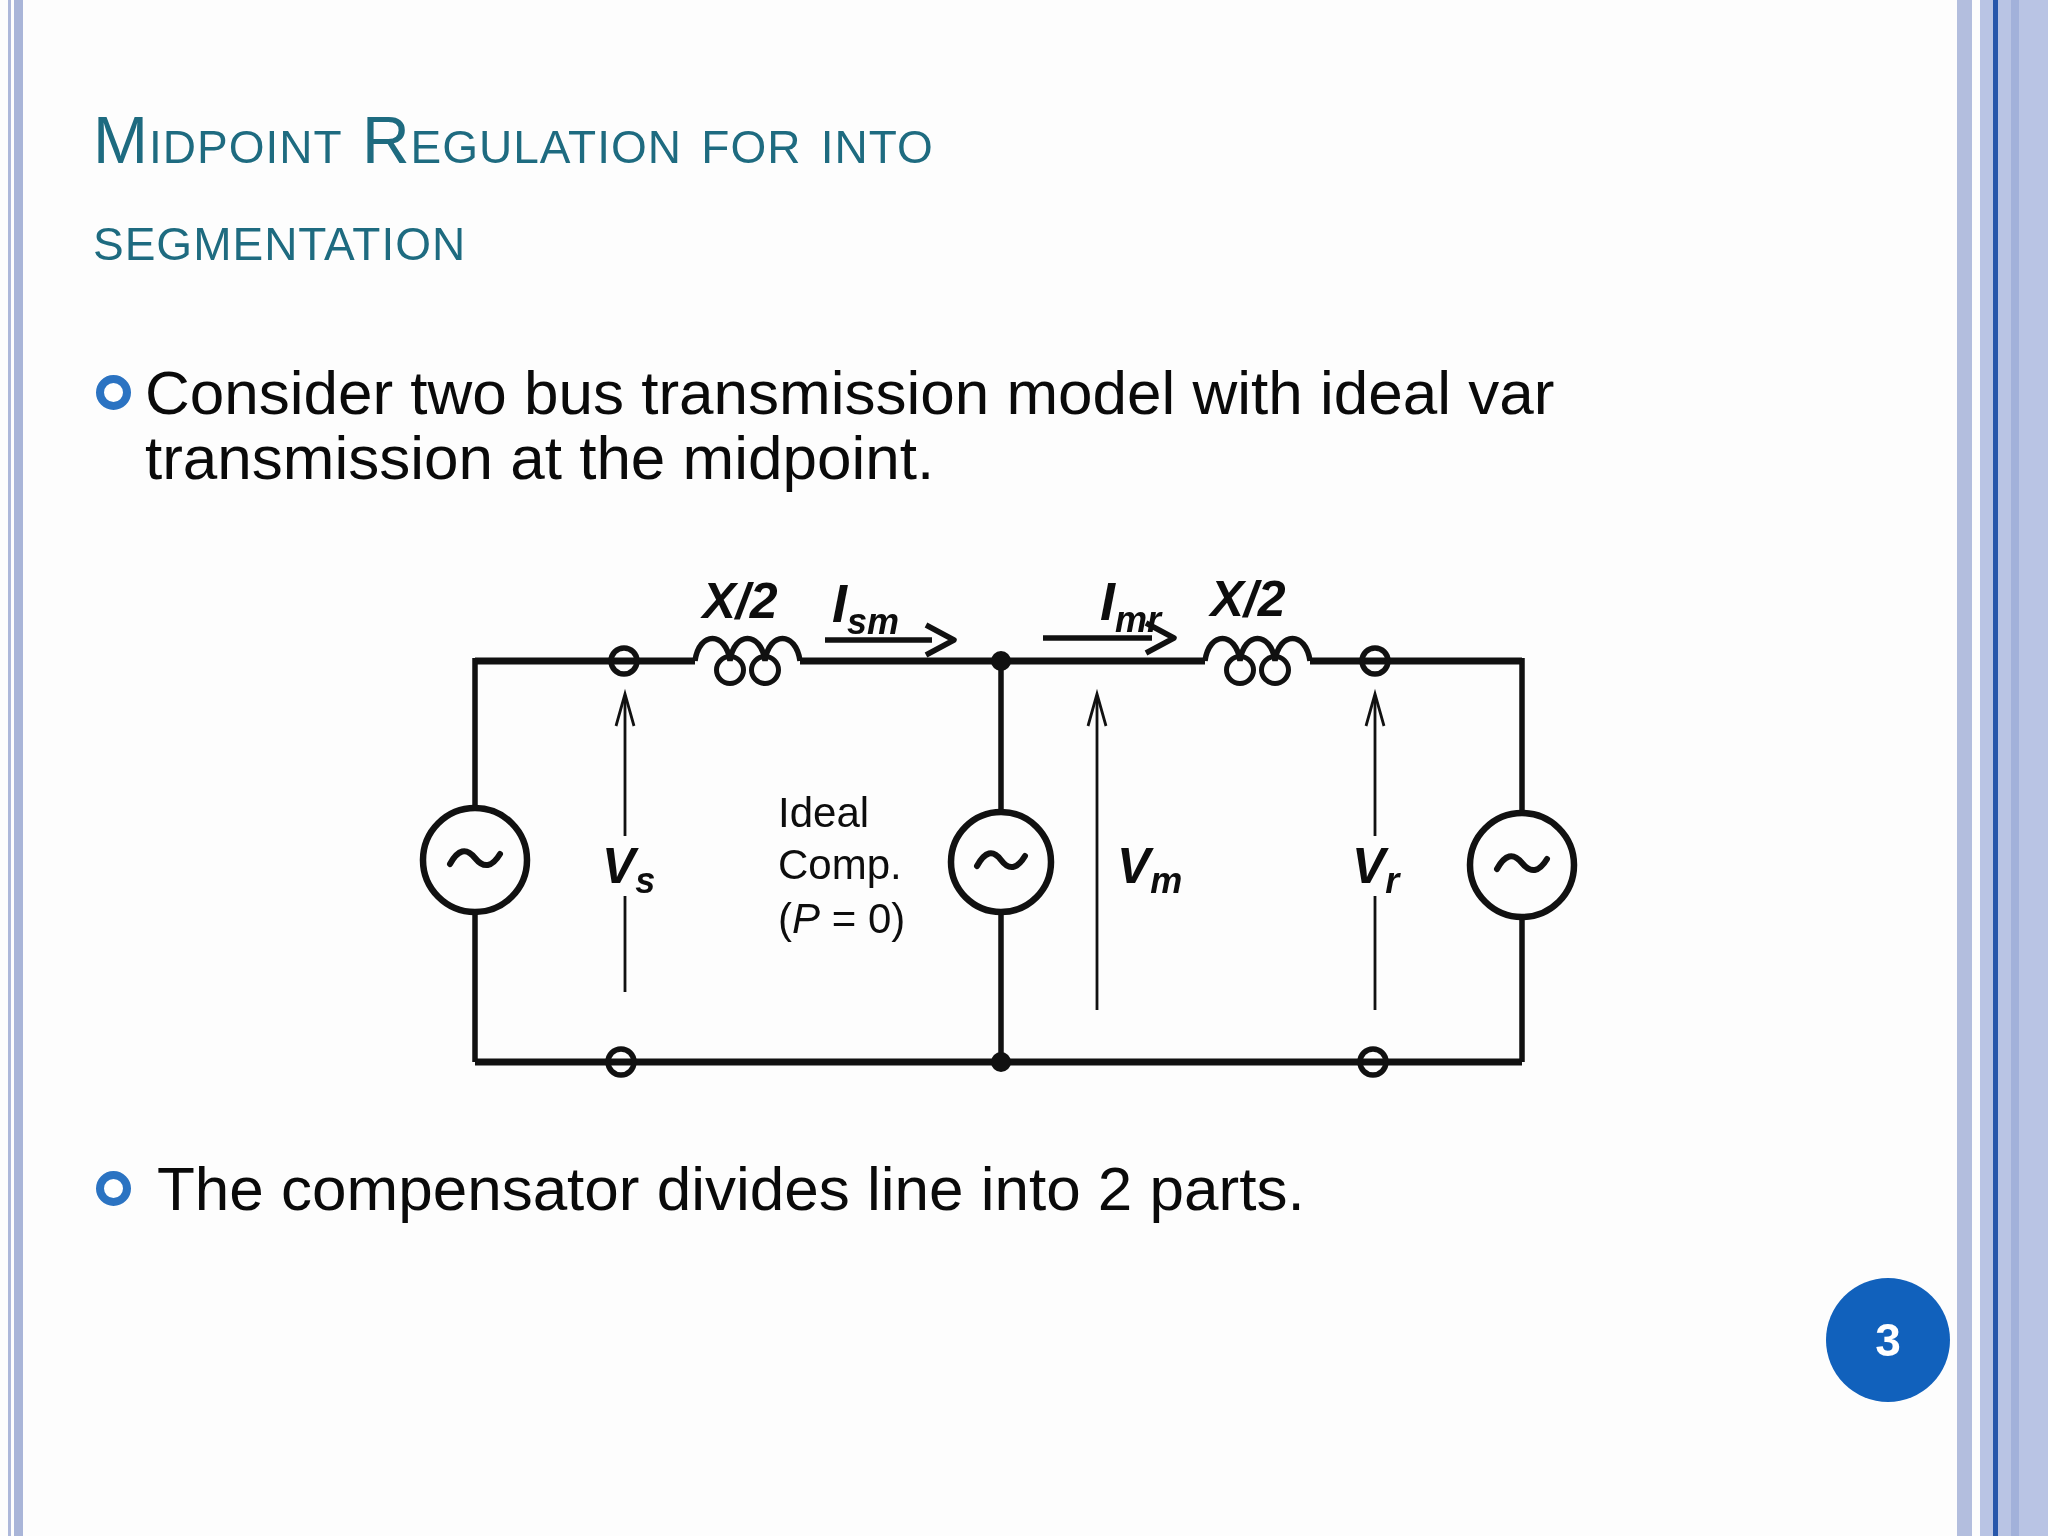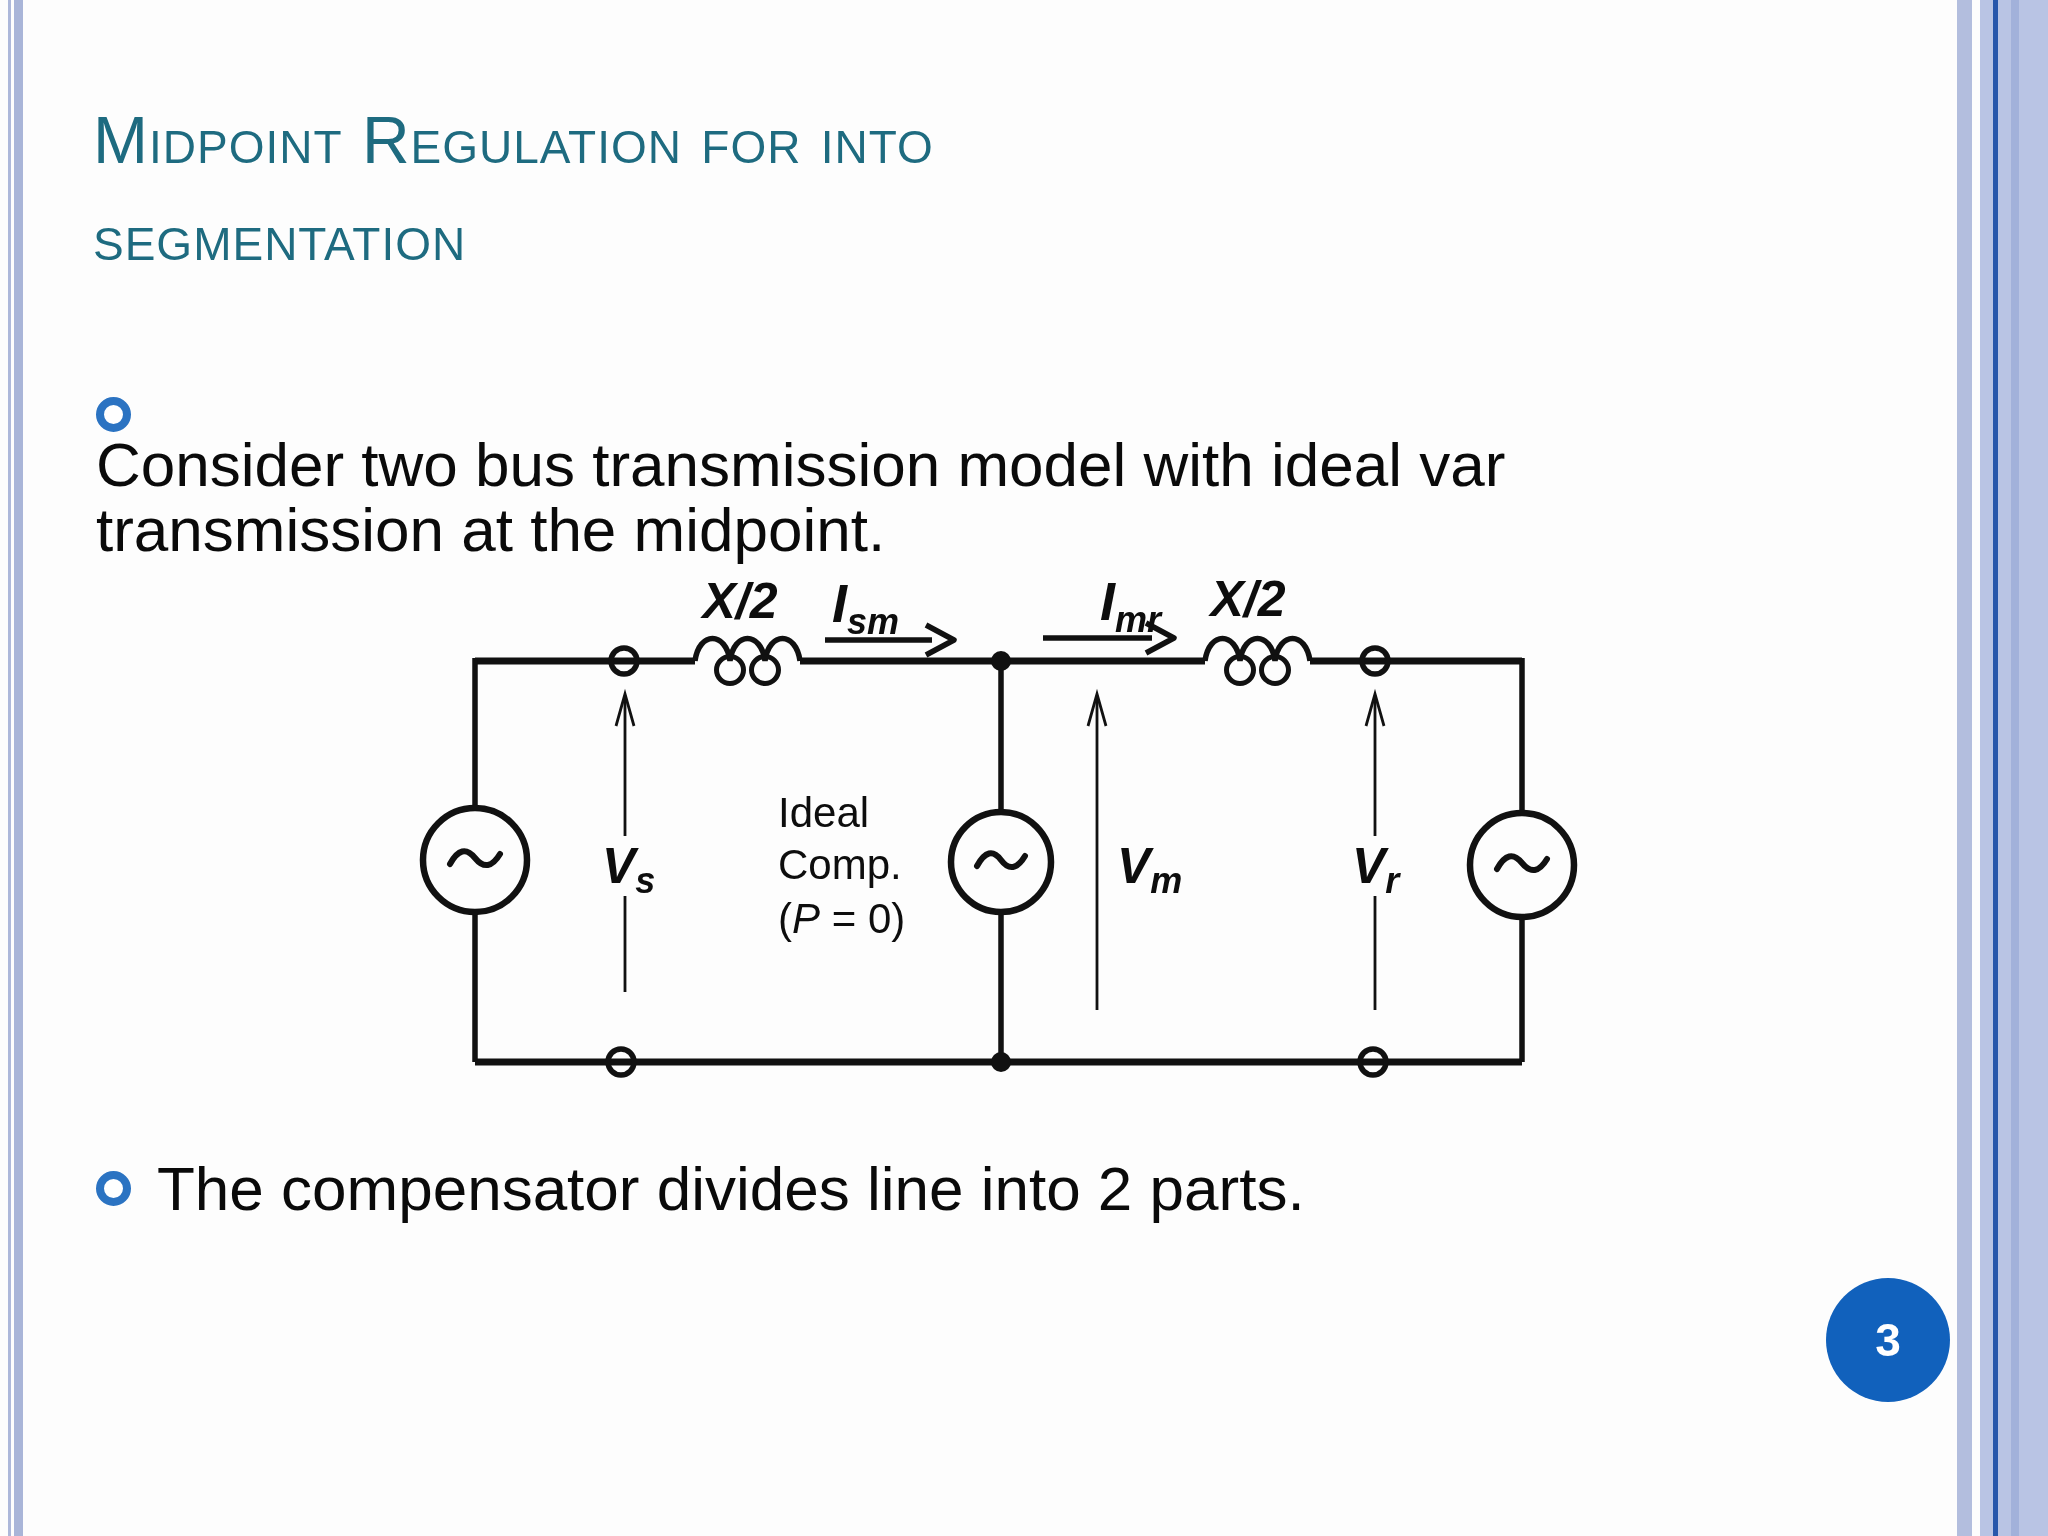--- a/index.html
+++ b/index.html
@@ -19,21 +19,21 @@
 
   
   .title{
     position:absolute;left:93px;top:92px;width:1500px;
     color:#1e6b80;font-size:66px;line-height:97px;
     font-variant:small-caps;letter-spacing:1px;font-weight:400;
   }
 
   
   .bullet{position:absolute;left:96px;display:flex;align-items:flex-start;}
-  .bullet-1{top:382px;flex-direction:column;}
+  .bullet-1{top:360px;}
   .bullet-2{top:1156px;gap:12px;}
   .ring{
     flex:0 0 auto;width:19px;height:19px;margin-top:15px;margin-right:14px;
     border:8px solid #2b73c2;border-radius:50%;background:#fff;
   }
   .btext{font-size:62px;line-height:65px;color:#0a0a0a;letter-spacing:0;}
   .btext span{display:block;}
 
   
   .figure{position:absolute;left:320px;top:540px;width:1280px;height:580px;text-align:right;}

